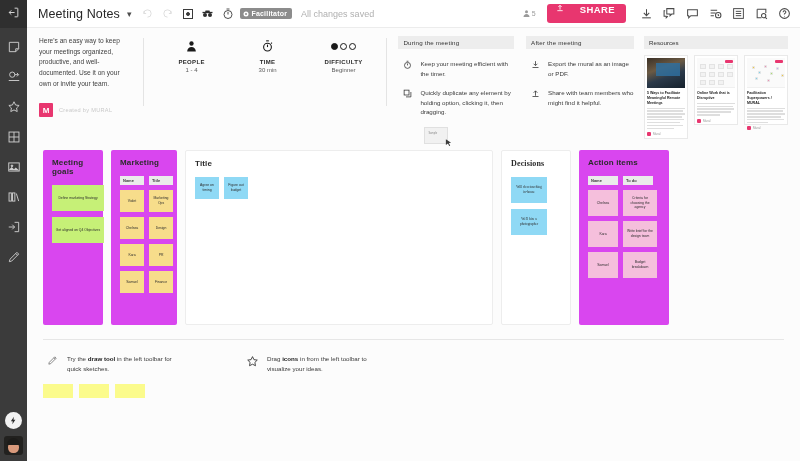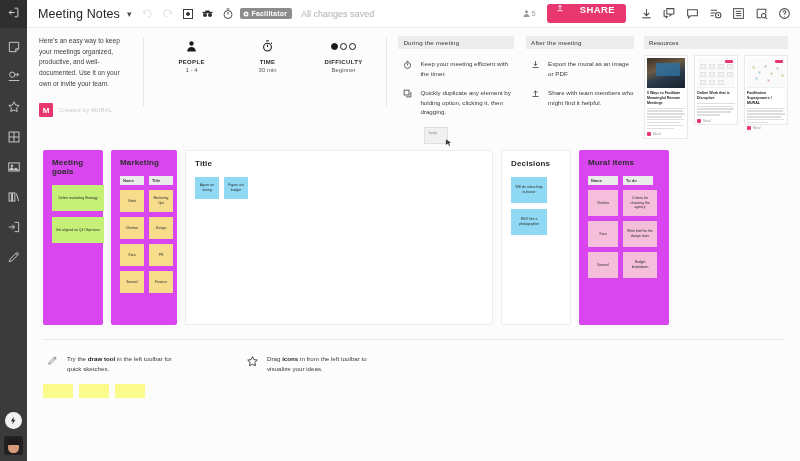--- a/index.html
+++ b/index.html
@@ -136,21 +136,21 @@
   .col-att { width: 66px; }
   .tbl { display:flex; gap:5px; }
   .tcol { display:flex; flex-direction:column; gap:5px; }
   .thead { font-size:4px; font-weight:bold; color:#3a3a3a; background:#ebebeb; padding:2px 3px; width:24px; }
   .col-att .sticky { width:24px; height:22px; }
 
   .col-notes { width: 308px; min-height:175px; }
   .col-notes .sticky { width:24px; height:22px; }
   .notes-row { display:flex; gap:5px; }
 
-  .col-dec { width: 70px; }
+  .col-dec { width: 70px; font-family: Liberation Serif, serif; }
   .col-dec .sticky { width:36px; height:26px; }
 
   .col-act { width: 90px; }
   .col-act .thead { width:30px; }
   .col-act .sticky.nm { width:30px; height:26px; }
   .col-act .sticky.td { width:34px; height:26px; }
 
   .scratch-sep { margin: 14px 16px 0 16px; border-top:1px solid #e6e6e6; }
   .scratch-title { font-size:8px; font-weight:bold; color:#232323; letter-spacing:.55px; padding: 8px 0 0 16px; }
   .scratch-tips { display:flex; gap:60px; padding: 14px 0 0 18px; }
@@ -582,21 +582,21 @@
 
       <div class="col white col-dec">
         <div class="col-title">Decisions</div>
         <div class="stickies">
           <div class="sticky s-blue">Will do retouching in-house</div>
           <div class="sticky s-blue">We'll hire a photographer</div>
         </div>
       </div>
 
       <div class="col col-act">
-        <div class="col-title">Mural items</div>
+        <div class="col-title">Action items</div>
         <div class="tbl">
           <div class="tcol">
             <div class="thead">Name</div>
             <div class="sticky s-pink nm">Chelsea</div>
             <div class="sticky s-pink nm">Kara</div>
             <div class="sticky s-pink nm">Samuel</div>
           </div>
           <div class="tcol">
             <div class="thead">To do</div>
             <div class="sticky s-pink td">Criteria for choosing the agency</div>

